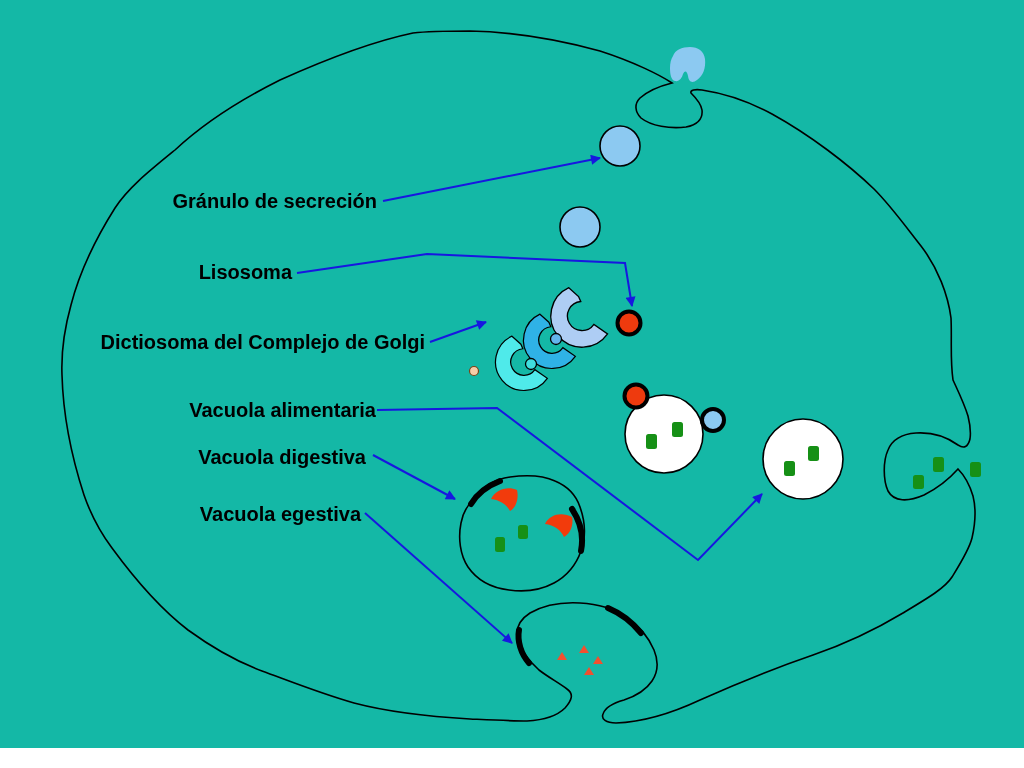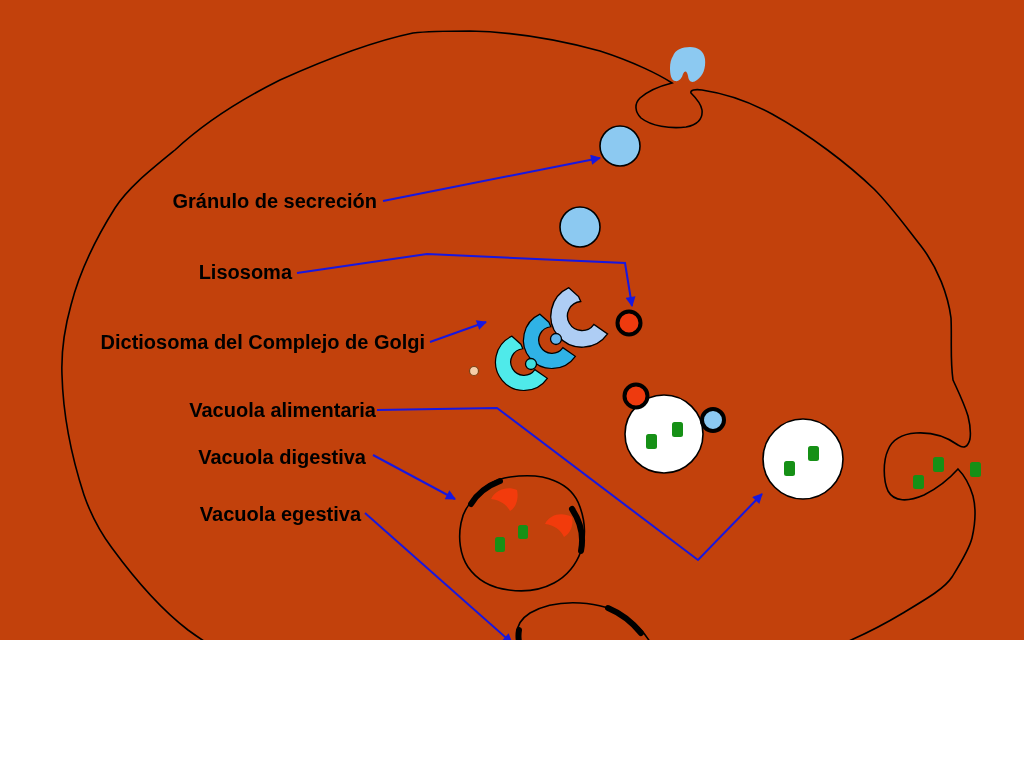--- a/index.html
+++ b/index.html
@@ -1,16 +1,16 @@
 <!DOCTYPE html>
 <html><head>
 <meta charset="utf-8">
 <style>
   html,body{margin:0;padding:0;background:#fff;}
-  #canvas{position:relative;width:1024px;height:640px;background:#c2410c;overflow:hidden;}
+  #canvas{position:relative;width:1024px;height:748px;background:#14b8a6;overflow:hidden;}
   svg{position:absolute;left:0;top:0;}
   .lbl{font-family:"Liberation Sans",sans-serif;font-weight:bold;font-size:20px;}
   .pline{fill:none;stroke-width:2;}
   .thinline{stroke:#000;stroke-width:1.6;fill:none;}
   .fusion{stroke:#000;stroke-width:6;fill:none;stroke-linecap:round;}
 </style>
 </head>
 <body>
 
 <div id="canvas">

